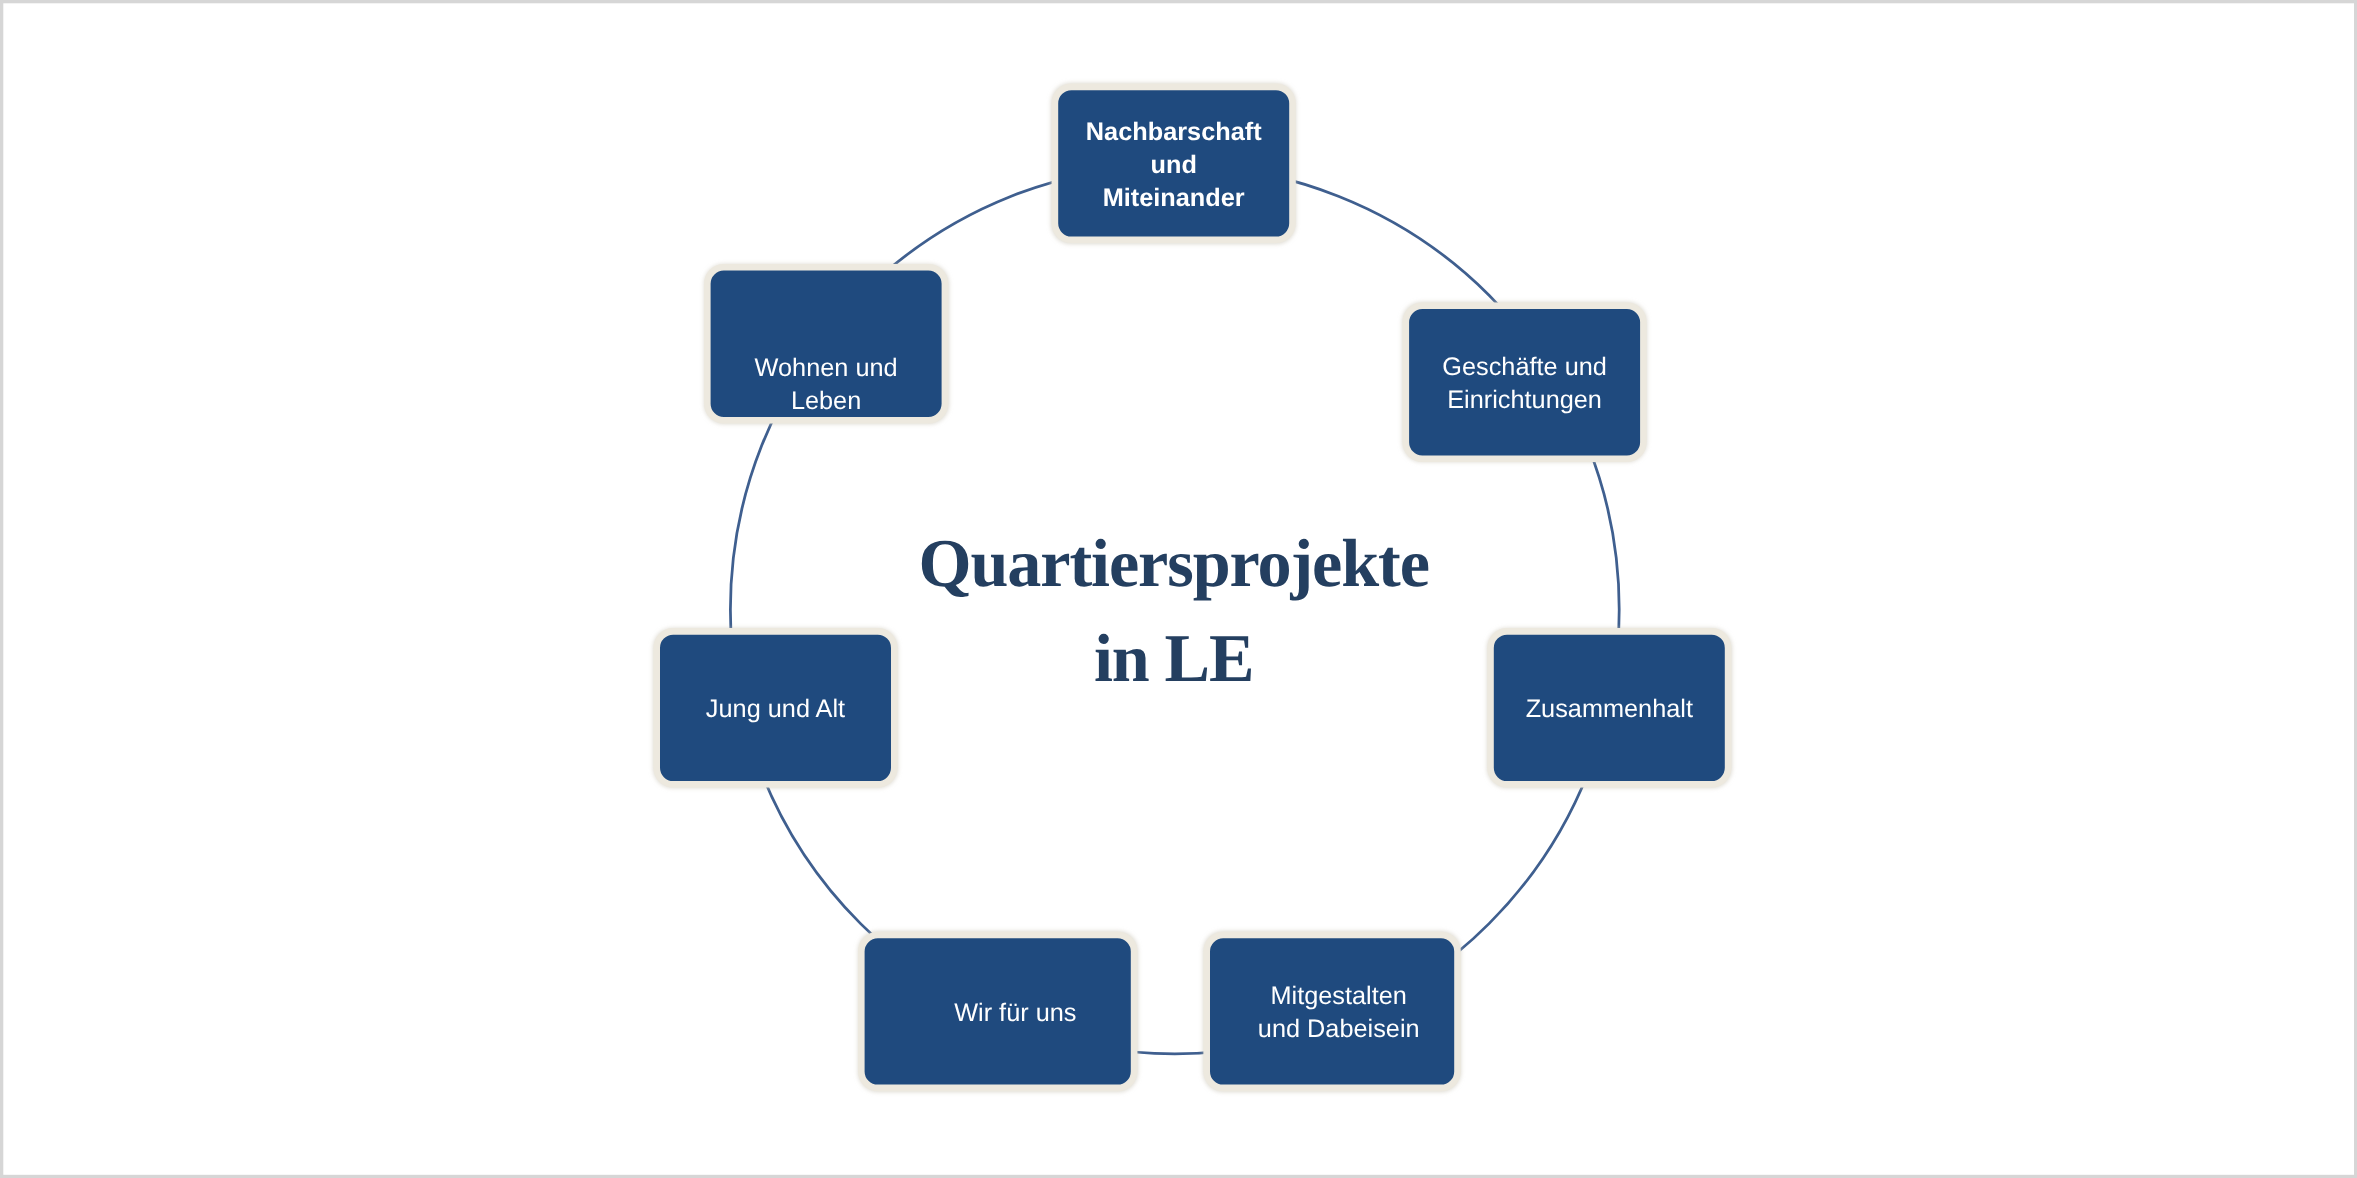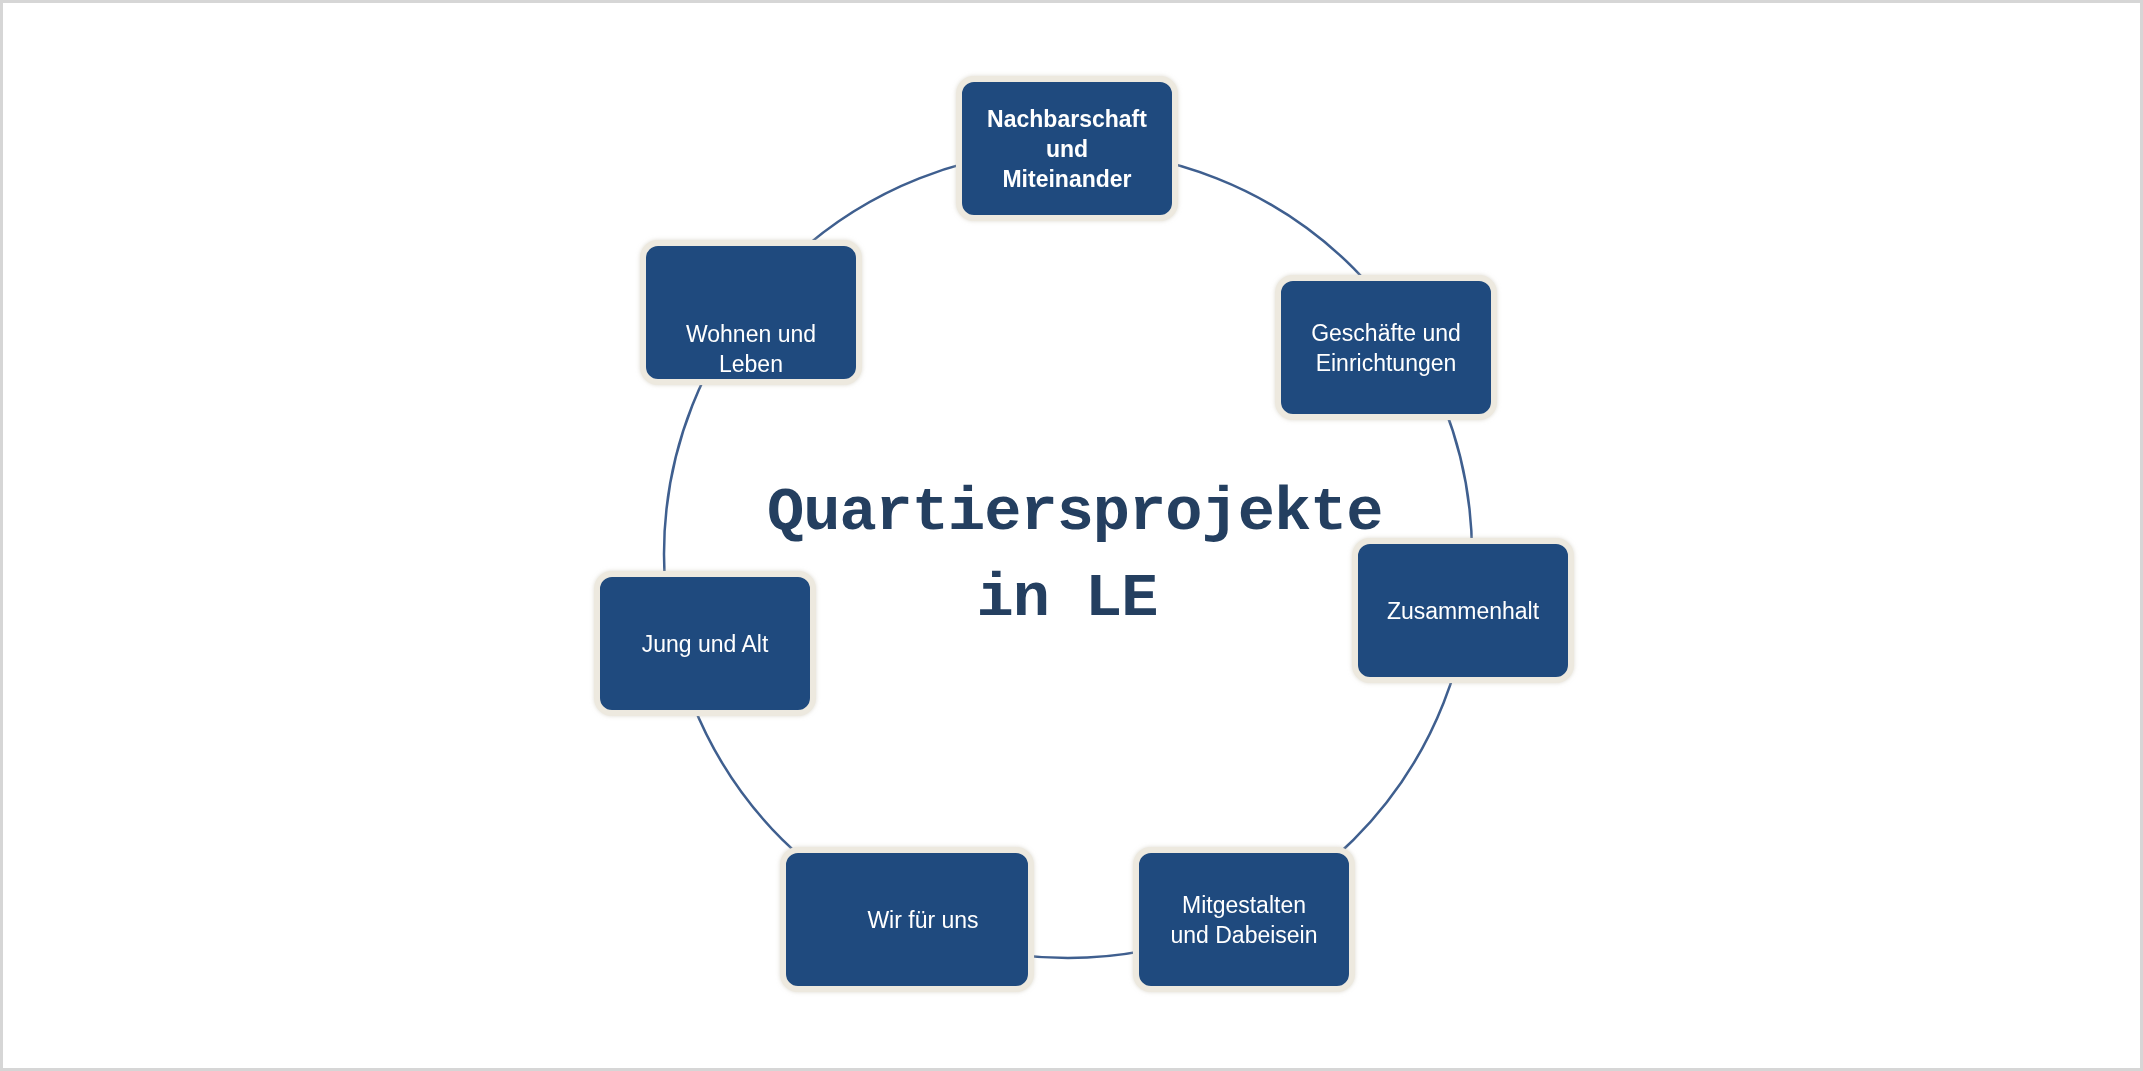--- a/index.html
+++ b/index.html
@@ -18,21 +18,21 @@
     border: 6px solid #ede9df; margin-left: -6px; margin-top: -6px;
     box-sizing: content-box;
     display: flex; align-items: center; justify-content: center; text-align: center;
     color: #ffffff; font-size: 23px; line-height: 30px;
     box-shadow: 0 0 4px rgba(200,195,180,0.6);
   }
   .node span { display: block; padding: 0 10px; white-space: pre-line; }
   .title {
     position: absolute; left: 767px; top: 470px; width: 600px; text-align: center;
     color: #243f60; font-weight: bold; font-size: 62px; line-height: 86px;
-    font-family: Liberation Mono, monospace;
+    font-family: Liberation Serif, serif;
     white-space: pre-line; letter-spacing: -1px;
   }
 </style>
 </head>
 <body>
 
 <div class="frame"></div>
 
 <svg class="ring" width="2143" height="1071">
   <circle cx="1068" cy="554" r="404" fill="none" stroke="#3f5f8f" stroke-width="2.5"></circle>
@@ -43,24 +43,24 @@
 
 <div class="node" style="left:962px; top:82px;font-weight:bold;">
   <span>Nachbarschaft
 und
 Miteinander</span>
 </div>
 <div class="node" style="left:1281px; top:235px;margin-top:40px;">
   <span>Geschäfte und
 Einrichtungen</span>
 </div>
-<div class="node" style="left:1358px; top:544px;">
+<div class="node" style="left:1358px; top:577px;">
   <span>Zusammenhalt</span>
 </div>
-<div class="node" style="left:1139px; top:853px;">
+<div class="node" style="left:1100px; top:853px;padding-left:12px;">
   <span>Mitgestalten
 und Dabeisein</span>
 </div>
 <div class="node" style="left:786px; top:853px;padding-left:32px;">
   <span>Wir für uns</span>
 </div>
 <div class="node" style="left:600px; top:577px;text-align:right;">
   <span>Jung und Alt</span>
 </div>
 <div class="node" style="left:646px; top:246px;align-items:flex-end;">

